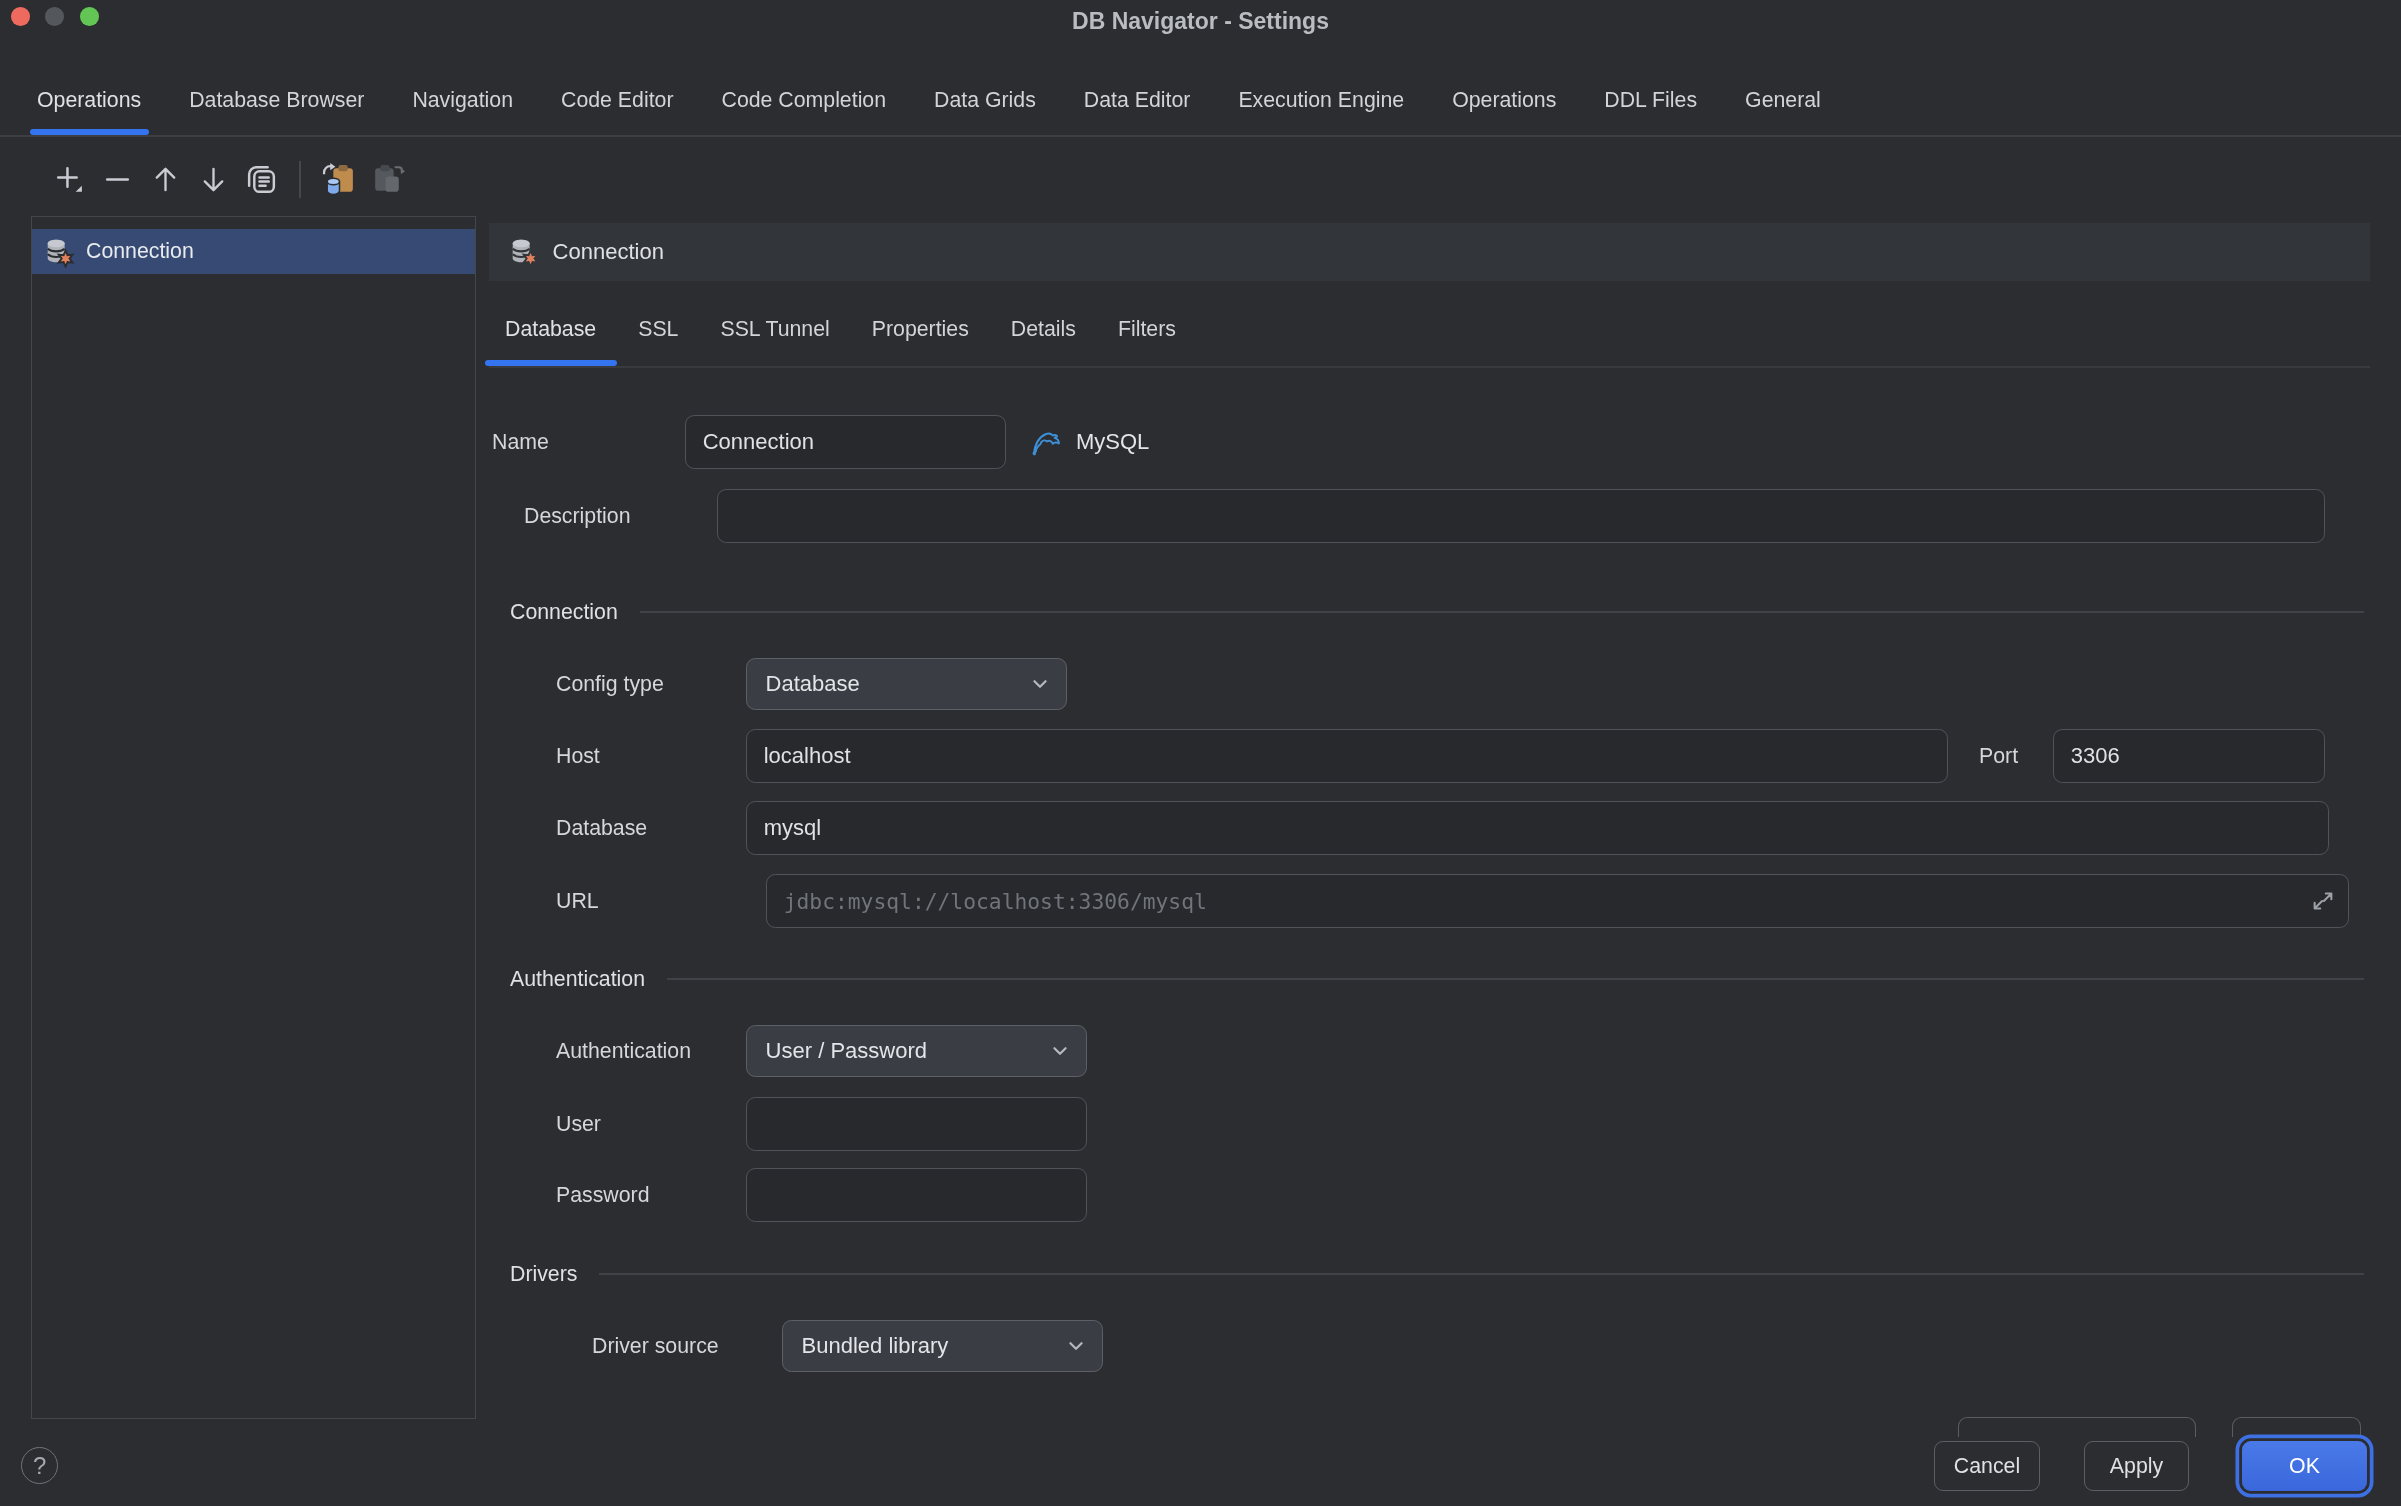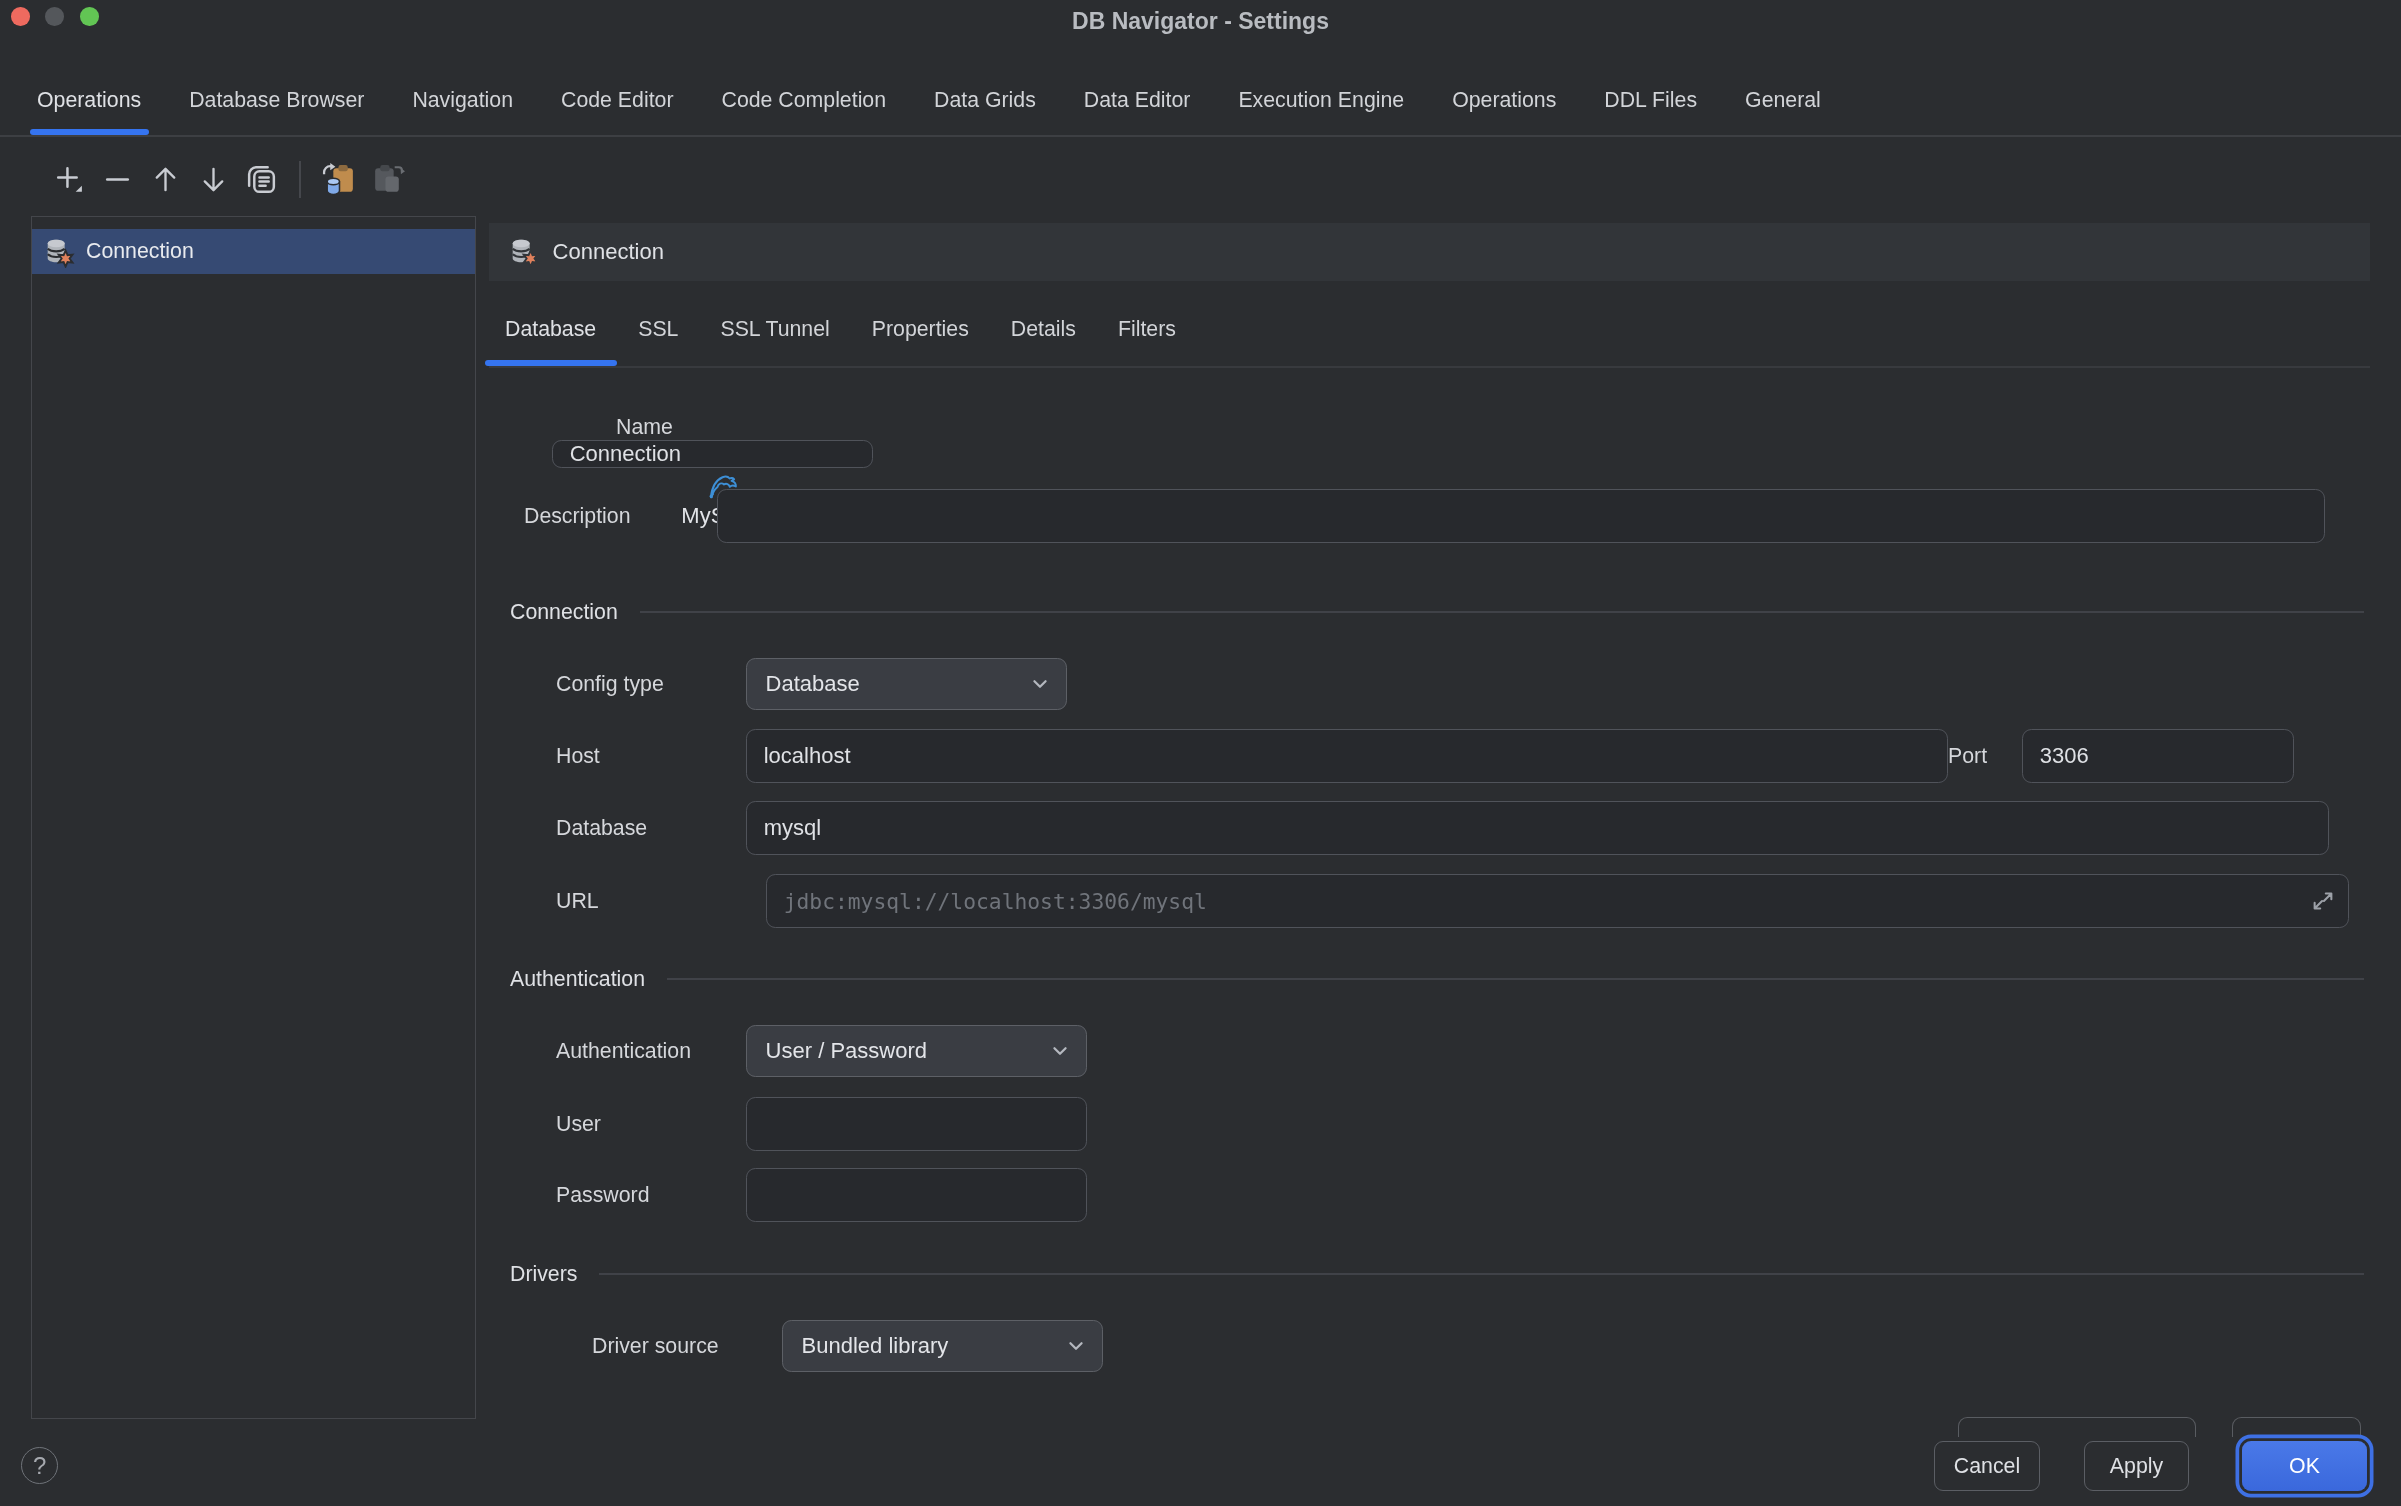--- a/index.html
+++ b/index.html
@@ -90,41 +90,41 @@
     height: 54px; background: #27292d; border: 1.9px solid #50535a; border-radius: 9.3px;
     padding: 0 16.7px; font-size: 22px; color: #dfe1e5;
     font-family: "Liberation Sans", sans-serif; outline: none;
   }
   .select {
     height: 52px; background: #3a3d43; border: 1.9px solid #5d6066; border-radius: 9.3px;
     display: flex; align-items: center; justify-content: space-between;
     padding: 0 13px 0 18.6px; font-size: 22px; color: #e3e5e9; cursor: default;
   }
 
-  .r-name { left: 552px; top: 415px; flex-direction: column; }
+  .r-name { left: 492px; top: 415px; }
   .w-name { width: 321px; }
   .mysql-ic { margin-left: 24px; width: 35px; height: 35px; display: flex; align-items: center; }
   .mysql-lbl { margin-left: 11px; font-size: 22px; color: #e3e5e9; }
 
   .r-desc { left: 524px; top: 489px; }
   .w-desc { width: 1608px; }
 
   .section {
     position: absolute; left: 510px; right: 37px; height: 26px;
     display: flex; align-items: center; gap: 22px;
   }
   .section .sec-title { font-size: 21.3px; color: #dfe1e5; white-space: nowrap; }
   .section .line { flex: 1; height: 1.9px; background: #404248; }
   .s-conn { top: 599px; } .s-auth { top: 966px; } .s-drv { top: 1261px; }
 
   .r-config { left: 556px; top: 657px; }
   .w-select1 { width: 321px; }
   .r-host { left: 556px; top: 729px; }
   .w-host { width: 1202px; }
-  .port-lbl { margin-right: 35px; }
+  .port-lbl { margin-left: 31px; margin-right: 35px; }
   .w-port { width: 272px; }
   .r-db { left: 556px; top: 801px; }
   .w-wide { width: 1583px; }
   .r-url { left: 556px; top: 874px; gap: 20px; }
   .url-wrap { position: relative; width: 1583px; }
   .url-input {
     width: 100%; font-family: "DejaVu Sans Mono", monospace; font-size: 21.3px;
     padding-right: 59px; color: #70747b;
   }
   .url-input::placeholder { color: #70747b; opacity: 1; font-family: "DejaVu Sans Mono", monospace; }

